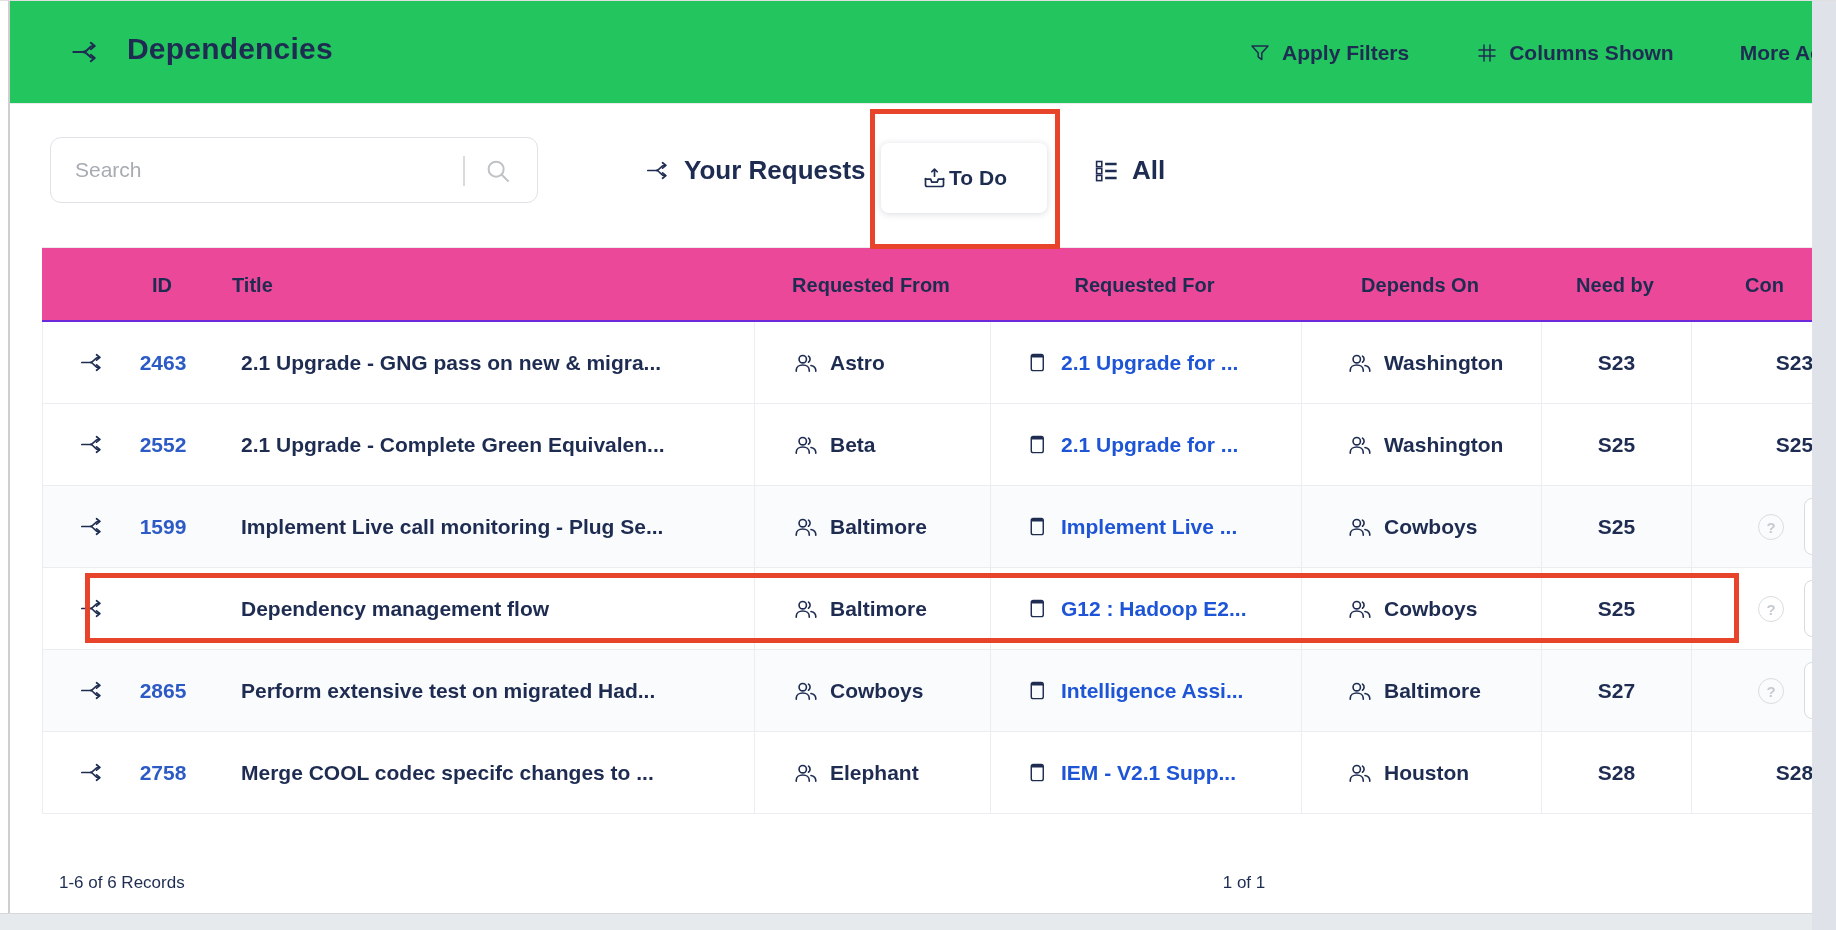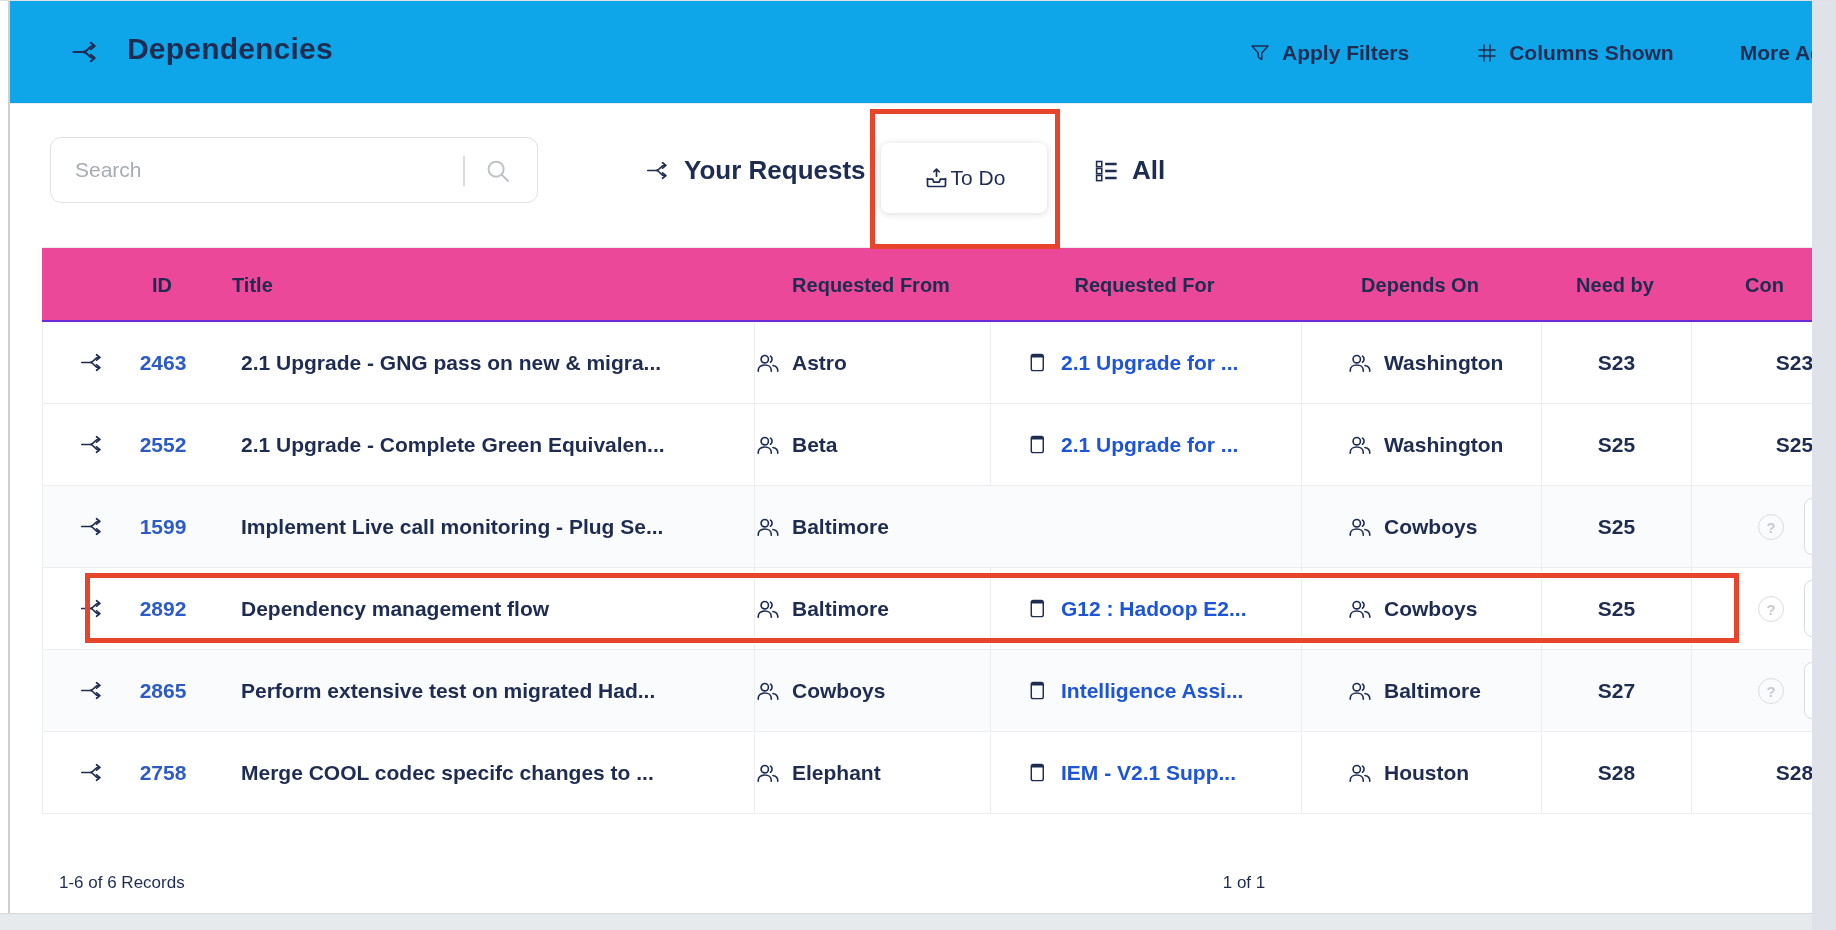--- a/index.html
+++ b/index.html
@@ -13,40 +13,40 @@
   html,body{background:#fff;}
   body{font-family:"Liberation Sans","DejaVu Sans",sans-serif;color:var(--navy);}
   .canvas{position:relative;width:1836px;height:930px;background:#fff;overflow:hidden;border-top:1px solid #e0e0e0;}
 
   
   .frame-right{position:absolute;top:0;right:0;width:24px;height:930px;background:#dfe3e9;z-index:10;}
   .frame-bottom{position:absolute;left:0;top:912px;width:1836px;height:18px;background:#e7eaed;border-top:1px solid #d6d9dc;z-index:9;}
   .frame-left-line{position:absolute;left:8px;top:0;width:2px;height:912px;background:#cfcfcf;z-index:10;}
 
   
-  .app-header{position:absolute;left:10px;top:0;width:1802px;height:103px;background:#0ea5e9;border-bottom:1px solid #e8eaec;}
+  .app-header{position:absolute;left:10px;top:0;width:1802px;height:103px;background:#22c55e;border-bottom:1px solid #e8eaec;}
   .title-icon{position:absolute;left:60px;top:35px;width:32px;height:32px;color:var(--navy);}
   .page-title{position:absolute;left:117px;top:31px;font-size:30px;font-weight:700;color:var(--navy);letter-spacing:.2px;}
   .header-actions{position:absolute;left:1238px;top:0;width:574px;height:103px;display:flex;align-items:center;gap:66px;overflow:hidden;}
   .header-action{display:flex;align-items:center;gap:10px;background:none;border:none;cursor:pointer;font-family:inherit;font-size:21px;font-weight:600;color:var(--navy);white-space:nowrap;flex:0 0 auto;}
   .header-action svg{width:24px;height:24px;}
 
   
   .search-box{position:absolute;left:50px;top:136px;width:488px;height:66px;border:1.6px solid #e0e2e6;border-radius:11px;background:#fff;}
   .search-box input{position:absolute;left:24px;top:0;width:430px;height:100%;border:none;outline:none;font-family:inherit;font-size:21px;color:var(--navy);background:transparent;}
   .search-box input::placeholder{color:#a7abb2;}
   .search-divider{position:absolute;right:72px;top:18px;width:2px;height:30px;background:#d9dbde;}
   .search-glass{position:absolute;right:24px;top:18px;width:30px;height:30px;color:#bfc3c8;}
 
   .tab{position:absolute;top:136px;height:66px;display:flex;align-items:center;gap:12px;font-size:26px;font-weight:700;color:var(--navy);cursor:pointer;white-space:nowrap;}
   .tab svg{width:27px;height:27px;flex:0 0 auto;}
   .tab-your-requests{left:645px;}
   .tab-all{left:1093px;}
   .todo-annotation{position:absolute;left:870px;top:108px;width:190px;height:140px;border:5px solid var(--annotation);z-index:4;}
-  .tab-card{position:absolute;left:6px;top:29px;width:166px;height:70px;background:#fff;border-radius:8px;box-shadow:0 1px 7px rgba(40,50,70,.18);display:flex;align-items:center;justify-content:center;gap:1px;font-size:21px;font-weight:400;color:var(--navy);cursor:pointer;}
+  .tab-card{position:absolute;left:6px;top:29px;width:166px;height:70px;background:#fff;border-radius:8px;box-shadow:0 1px 7px rgba(40,50,70,.18);display:flex;align-items:center;justify-content:center;gap:1px;font-size:21px;font-weight:700;color:var(--navy);cursor:pointer;}
   .tab-card svg{width:27px;height:27px;}
 
   
   .table{position:absolute;left:42px;top:246px;width:1770px;}
   .thead{position:relative;height:75px;background:#ec4899;border-top:1px solid #e9ebee;border-bottom:2px solid #6d28d9;}
   .th{position:absolute;top:0;height:74px;display:flex;align-items:center;font-size:20px;font-weight:600;color:var(--navy);white-space:nowrap;}
   .th.center{justify-content:center;}
   .th-id{left:60px;width:120px;}
   .th-title{left:190px;width:520px;}
   .th-reqfrom{left:711px;width:236px;}
@@ -56,21 +56,21 @@
   .th-con{left:1648px;width:160px;padding-left:55px;}
 
   .tbody{border-left:1px solid var(--border);}
   .trow{position:relative;height:82px;background:#fff;border-bottom:1px solid var(--border);}
   .trow.shaded{background:#fafbfc;}
   .cell{position:absolute;top:0;height:81px;display:flex;align-items:center;font-size:21px;font-weight:600;color:var(--navy);white-space:nowrap;overflow:hidden;}
   .c-icon{left:36px;width:40px;color:var(--navy);}
   .c-icon svg{width:27px;height:27px;}
   .c-id{left:60px;width:120px;justify-content:center;color:var(--id-link);text-decoration:none;cursor:pointer;}
   .c-title{left:190px;width:520px;margin-left:8px;}
-  .c-reqfrom{left:711px;width:236px;gap:11px;border-left:1px solid var(--border);}
+  .c-reqfrom{left:711px;width:236px;padding-left:38px;gap:11px;border-left:1px solid var(--border);}
   .c-reqfor{left:947px;width:311px;padding-left:35px;gap:12px;border-left:1px solid var(--border);color:var(--doc-link);cursor:pointer;}
   .c-depends{left:1258px;width:240px;padding-left:45px;gap:11px;border-left:1px solid var(--border);}
   .c-needby{left:1498px;width:150px;justify-content:center;border-left:1px solid var(--border);}
   .c-con{left:1648px;width:210px;border-left:1px solid var(--border);overflow:visible;}
   .cell svg{flex:0 0 auto;}
   .people-ic{width:26px;height:26px;color:var(--navy);}
   .doc-ic{width:23px;height:23px;color:var(--navy);}
 
   .committed-val{position:absolute;left:0;width:205px;text-align:center;}
   .q-circle{position:absolute;left:66px;top:28px;width:26px;height:26px;border:1.6px solid #dadde0;border-radius:50%;color:#c6cacf;font-size:15px;font-weight:700;display:flex;align-items:center;justify-content:center;cursor:pointer;}
@@ -266,41 +266,46 @@
             </svg>
     </span>
     <a class="cell c-id">1599</a>
     <span class="cell c-title">Implement Live call monitoring - Plug Se...</span>
     <span class="cell c-reqfrom">
       <svg class="people-ic" viewBox="0 0 24 24">
               <use href="#ic-people"></use>
             </svg>
       <span>Baltimore</span>
     </span>
+    <span class="cell c-reqfor">
+      <svg class="doc-ic" viewBox="0 0 24 24">
+              <use href="#ic-doc"></use>
+            </svg>
+      <span>Implement Live ...</span>
+    </span>
     <span class="cell c-depends">
       <svg class="people-ic" viewBox="0 0 24 24">
               <use href="#ic-people"></use>
             </svg>
       <span>Cowboys</span>
     </span>
     <span class="cell c-needby">S25</span>
     <span class="cell c-con">
 
       <span class="q-circle">?</span>
       <button class="select-btn">Sel</button>
     </span>
 
   </div>
         <div class="trow">
     <span class="cell c-icon">
       <svg viewBox="0 0 24 24">
               <use href="#ic-branch"></use>
             </svg>
     </span>
-    <a class="cell c-id">2892</a>
     <span class="cell c-title">Dependency management flow</span>
     <span class="cell c-reqfrom">
       <svg class="people-ic" viewBox="0 0 24 24">
               <use href="#ic-people"></use>
             </svg>
       <span>Baltimore</span>
     </span>
     <span class="cell c-reqfor">
       <svg class="doc-ic" viewBox="0 0 24 24">
               <use href="#ic-doc"></use>

